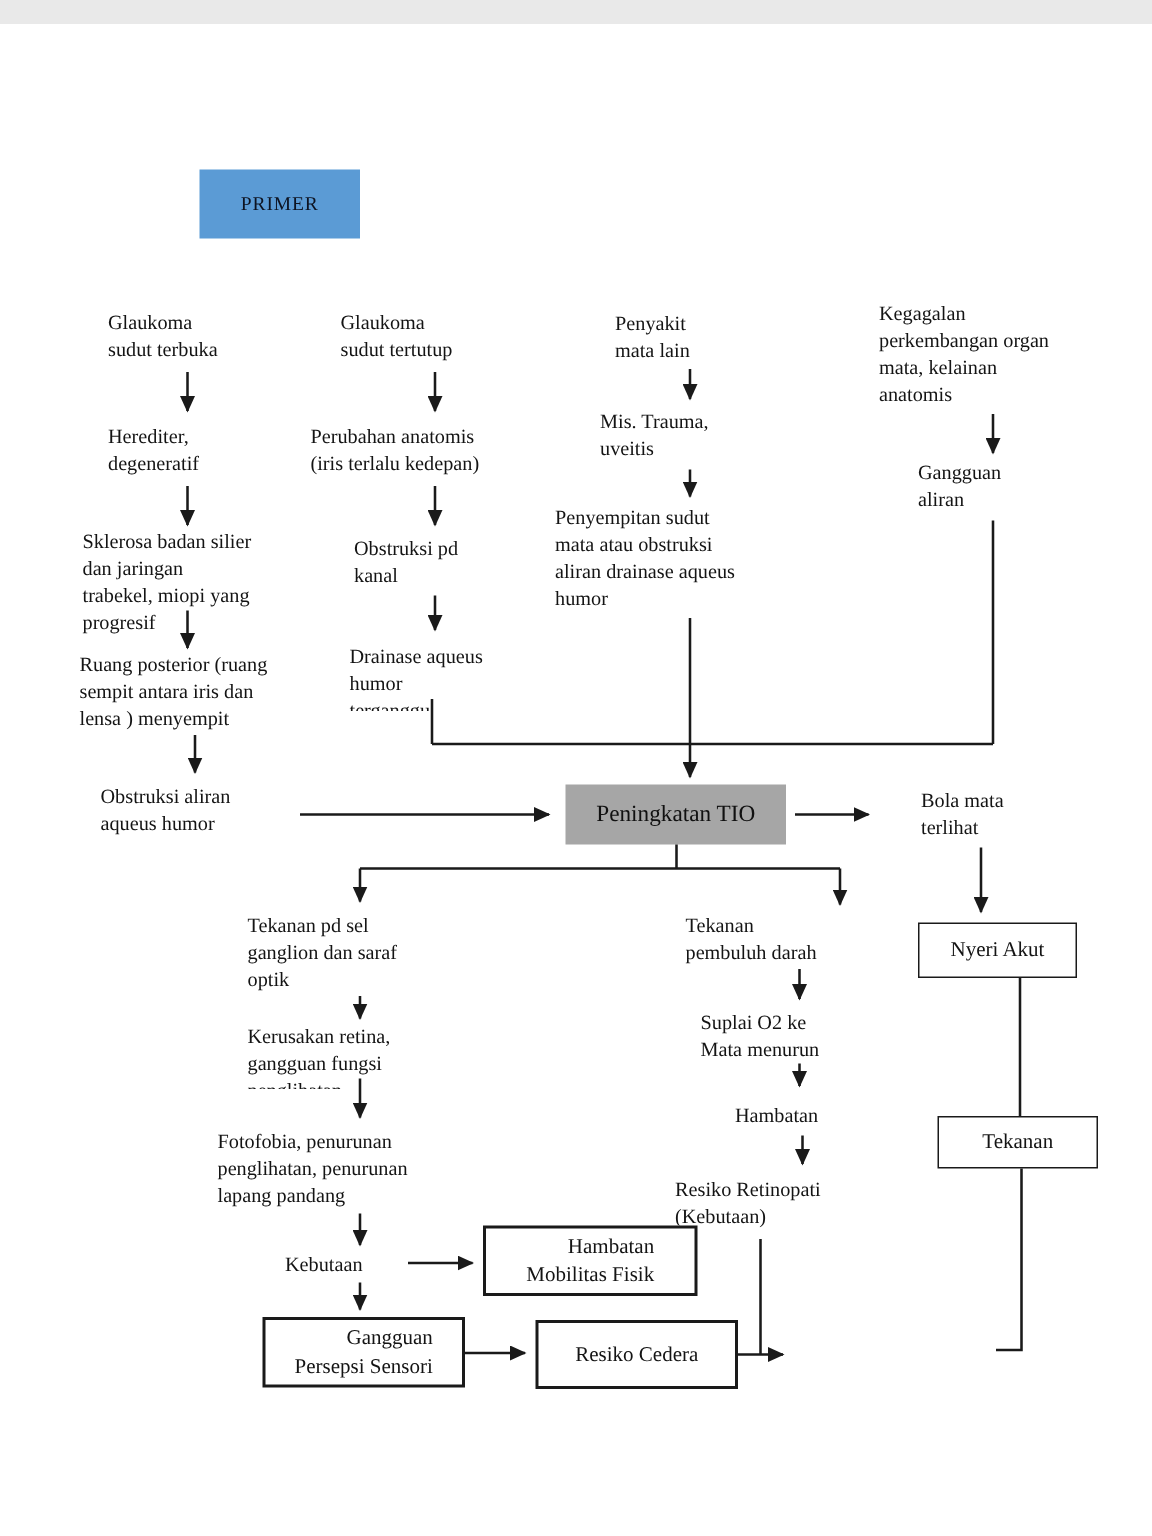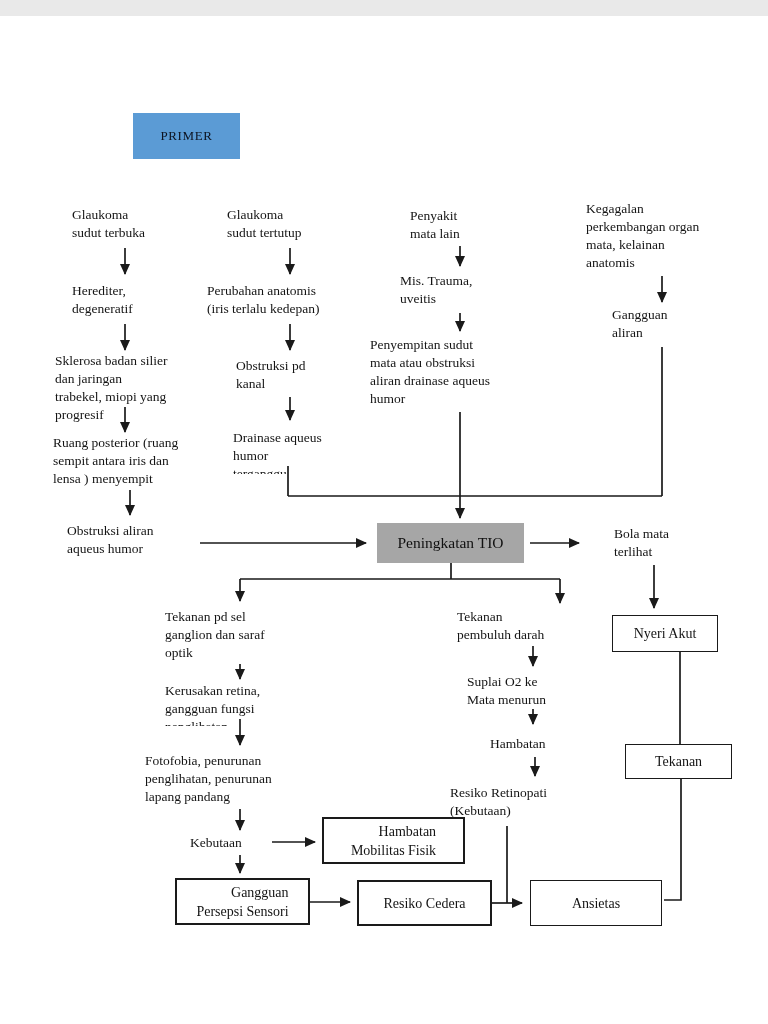--- a/index.html
+++ b/index.html
@@ -100,21 +100,20 @@
   <div class="node" style="left:450px;top:768px;width:160px">Resiko Retinopati
 (Kebutaan)</div>
 
   <div class="obox thin" style="left:612px;top:599px;width:106px;height:37px">Nyeri Akut</div>
   <div class="obox thin" style="left:625px;top:728px;width:107px;height:35px">Tekanan</div>
   <div class="obox" style="left:322px;top:801px;width:143px;height:47px">Hambatan
 Mobilitas Fisik</div>
   <div class="obox" style="left:175px;top:862px;width:135px;height:47px">Gangguan
 Persepsi Sensori</div>
   <div class="obox" style="left:357px;top:864px;width:135px;height:46px">Resiko Cedera</div>
-  <div class="obox thin" style="left:530px;top:864px;width:132px;height:46px">Ansietas</div>
 
   <svg class="connectors" width="768" height="1024" viewBox="0 0 768 1024">
     <defs>
       <marker id="ah" markerUnits="userSpaceOnUse" markerWidth="12" markerHeight="10" refX="10" refY="5" orient="auto">
         <path d="M0,0 L11,5 L0,10 Z" fill="#1a1a1a"></path>
       </marker>
     </defs>
     <g stroke="#1a1a1a" stroke-width="1.7" fill="none">
 
       <path d="M125,232 V258" marker-end="url(#ah)"></path>

